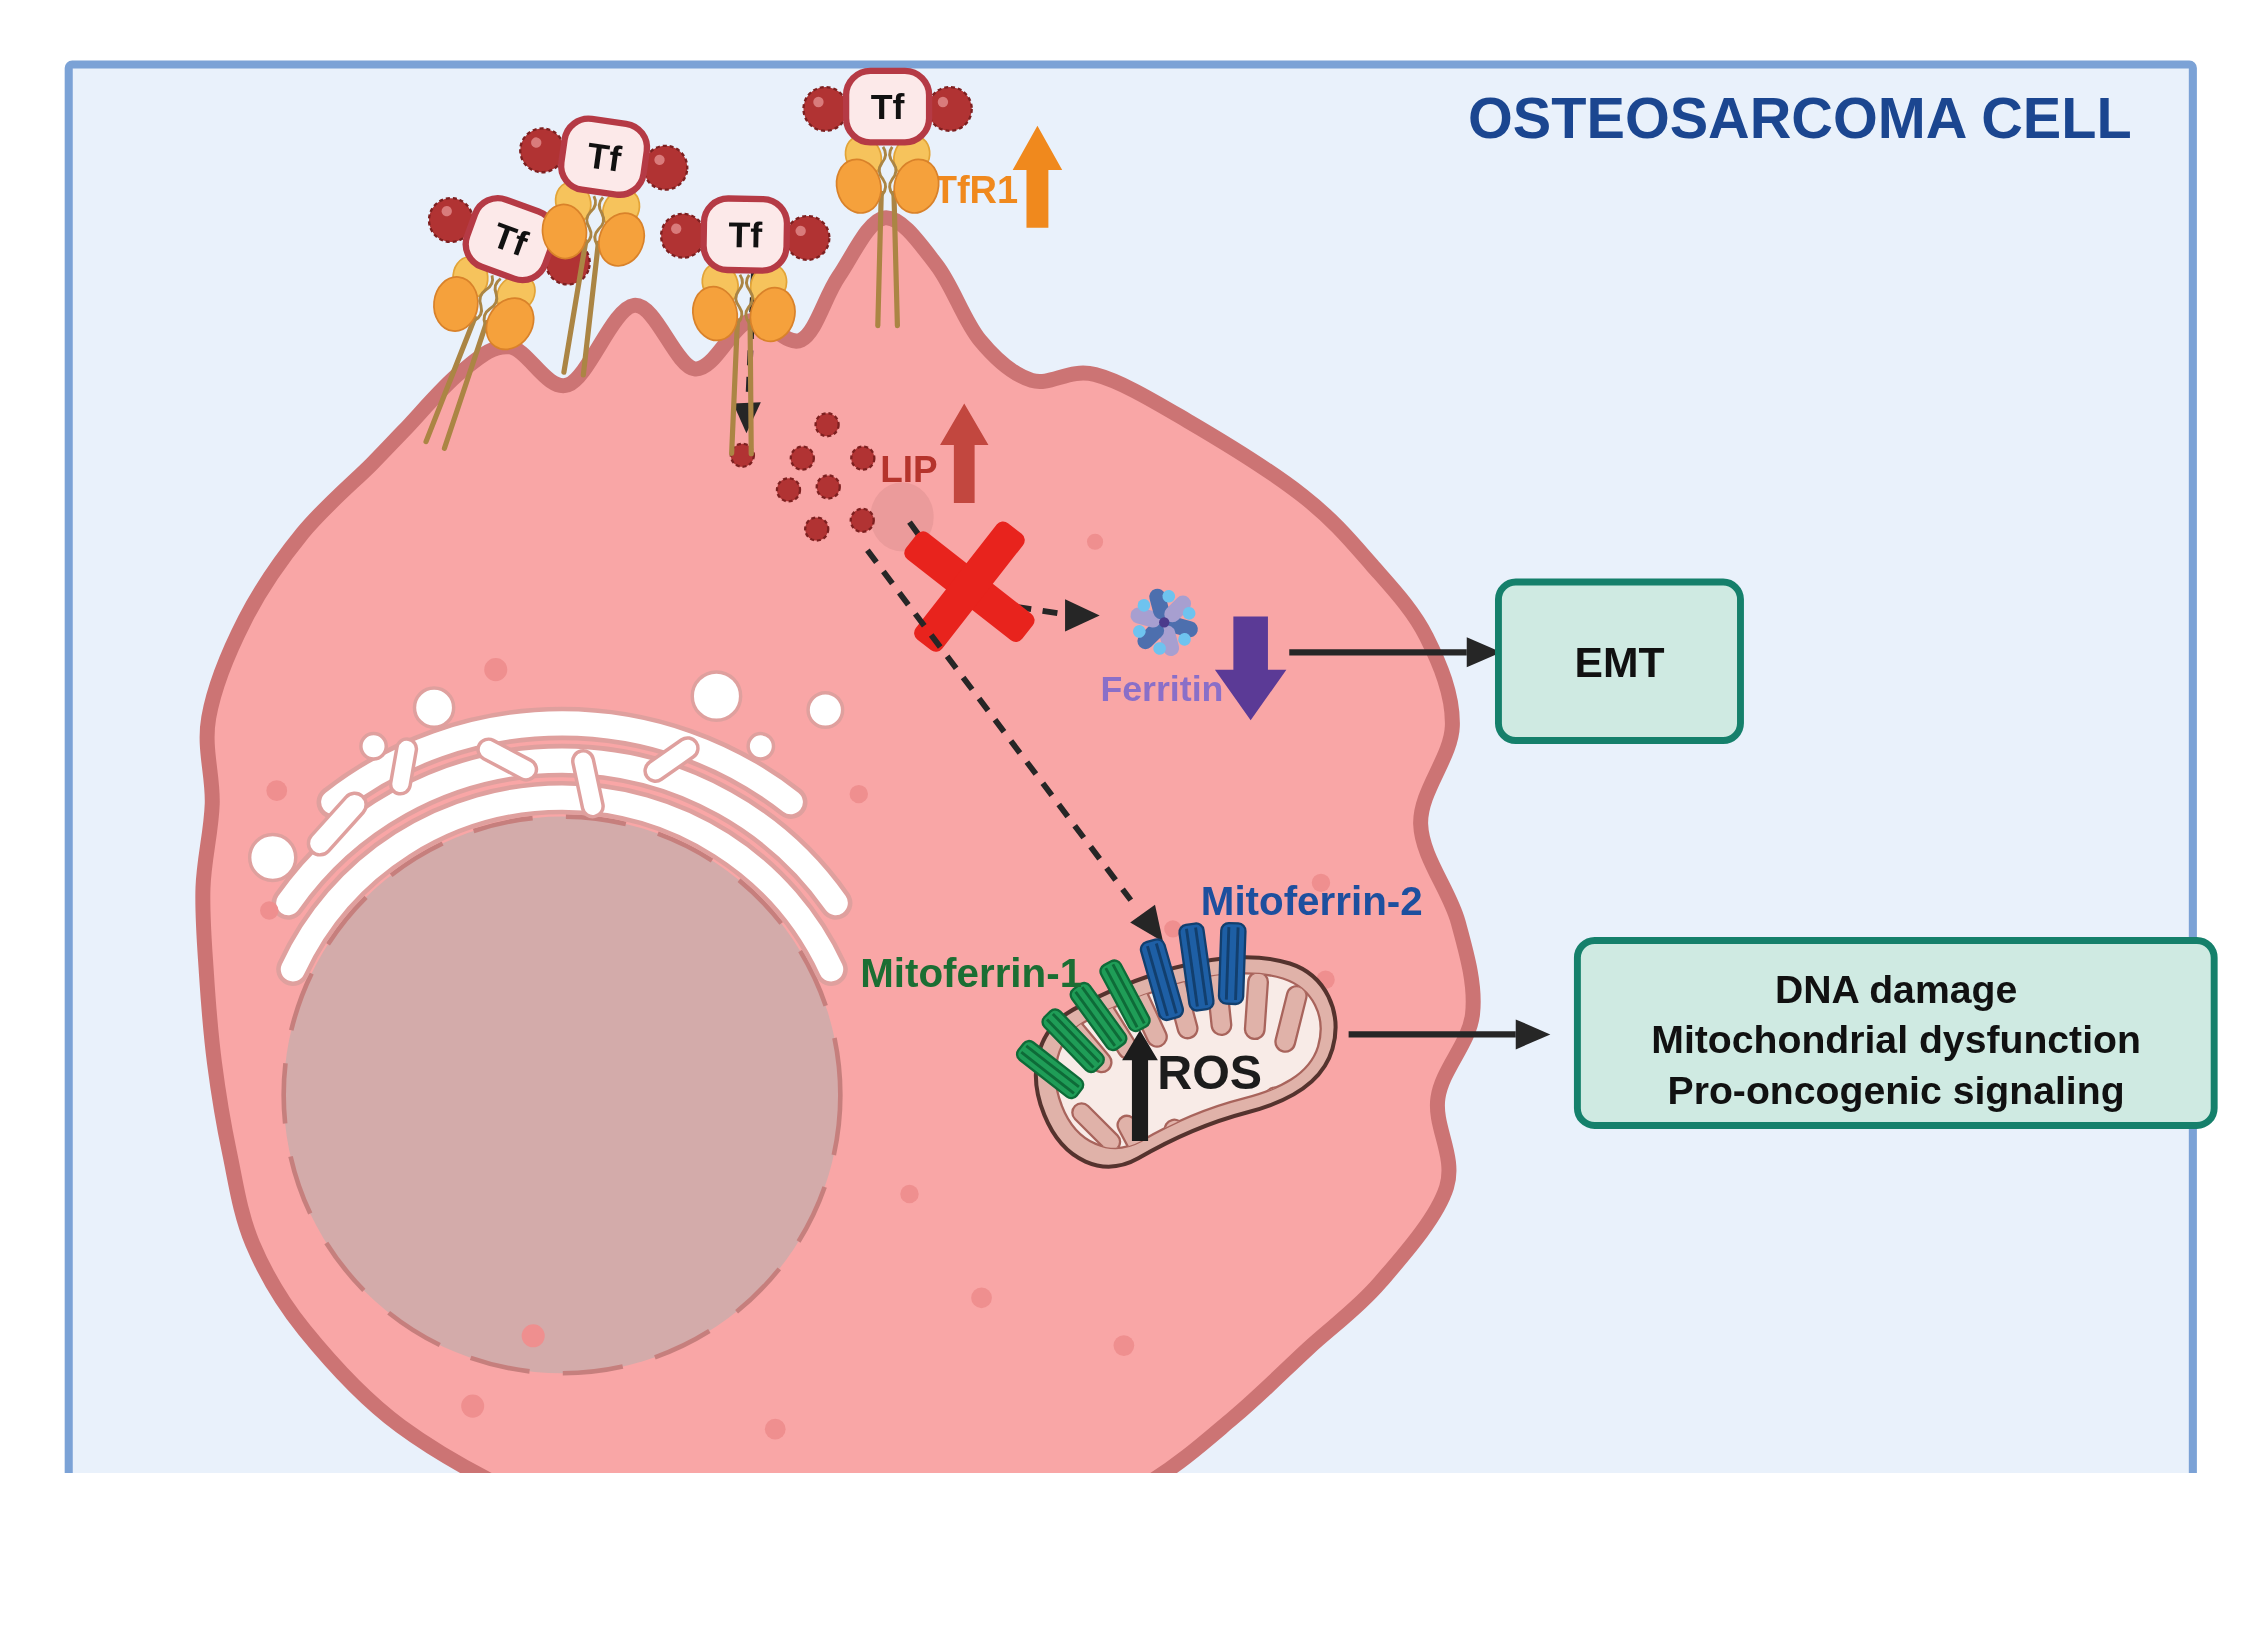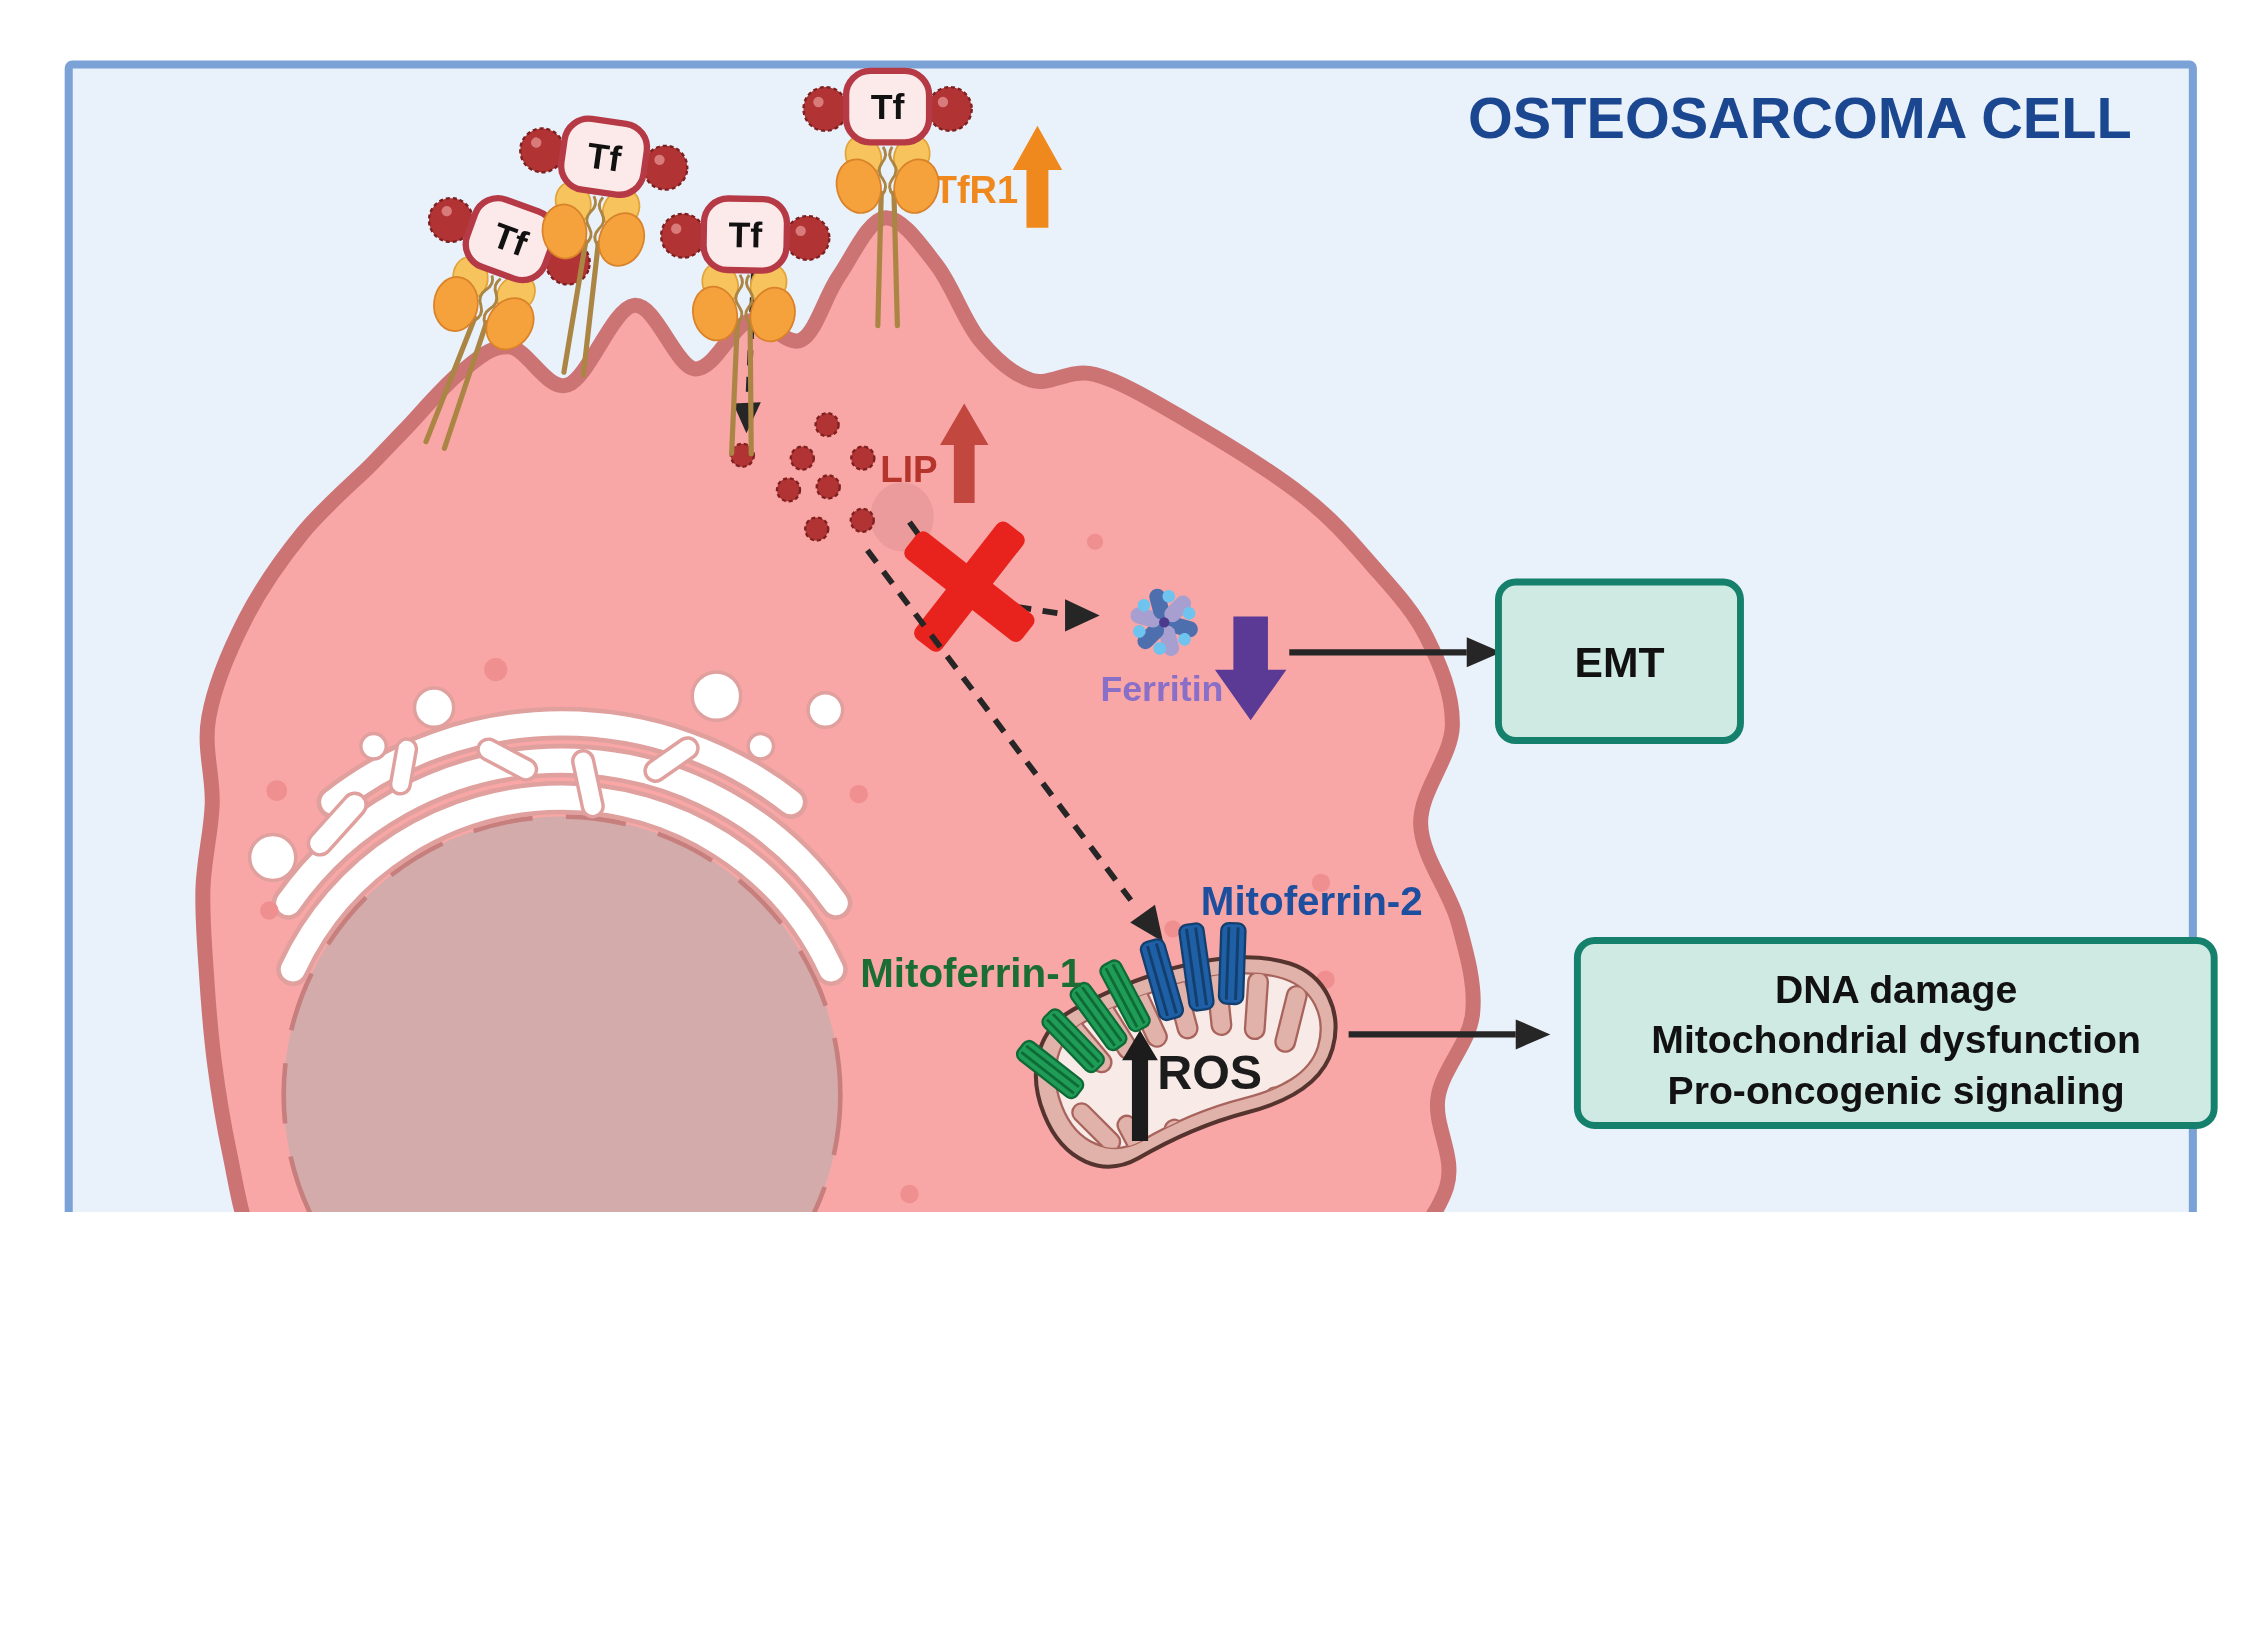--- a/index.html
+++ b/index.html
@@ -1,16 +1,16 @@
 <!DOCTYPE html>
 <html style="--frame: #7ba2d6; --canvas: #e9f1fb; --cytoplasm: #f9a6a6; --membrane: #cc7474; --nucleus: #d3abaa; --nucleusRim: #c67f7d; --erOutline: #dfa09e; --dotPink: #ef8f8f; --iron: #b13333; --ironEdge: #7d2020; --tfFill: #fce9e9; --tfBorder: #b53a45; --receptorOrange: #f5a13c; --receptorLight: #f6c35c; --stalk: #ab8544; --tfr1: #f0891d; --lip: #b5342c; --lipArrow: #c2473f; --xRed: #e8231d; --ferritinText: #8a6fc8; --ferritinArrow: #5b3a96; --ferBlue: #4d6fae; --ferPurple: #a79fd0; --ferLightBlue: #6ec3ef; --ferCenter: #4b3a8c; --mitoferrin1: #1b6e33; --mitoferrin2: #1d4f9e; --greenCh: #1f9d57; --greenDark: #0e6b38; --blueCh: #1e5fa5; --blueDark: #123f6e; --mitoOuter: #e0b2a9; --mitoLine: #55332e; --mitoMatrix: #f8ebe7; --cristaLine: #a8645c; --boxFill: #cfeae2; --boxBorder: #15806b; --arrowBlack: #262626; --titleColor: #1b4690; --ros: #1c1c1c;font-size:9.2px"><head>
 <meta charset="utf-8">
 <style>
   html,body{margin:0;padding:0;background:#ffffff;}
-  .page{position:relative;width:2261px;height:1212px;background:#ffffff;font-family:"Liberation Sans",sans-serif;}
+  .page{position:relative;width:2261px;height:1473px;background:#ffffff;font-family:"Liberation Sans",sans-serif;}
   svg{position:absolute;left:0;top:0;}
   text{font-family:"Liberation Sans",sans-serif;font-weight:700;}
   .frame{fill:var(--canvas);stroke:var(--frame);stroke-width:14;}
   .cell{fill:var(--cytoplasm);stroke:var(--membrane);stroke-width:26;stroke-linejoin:round;}
   .nucleus{fill:var(--nucleus);}
   .nucrim{fill:none;stroke:var(--nucleusRim);stroke-width:8;stroke-dasharray:105 58;}
   .er-o{fill:none;stroke:var(--erOutline);stroke-width:58;stroke-linecap:round;}
   .er-w{fill:none;stroke:#ffffff;stroke-width:42;stroke-linecap:round;}
   .ves{fill:#ffffff;stroke:var(--erOutline);stroke-width:6;}
   .capsule{fill:#ffffff;stroke:var(--erOutline);stroke-width:6;}

